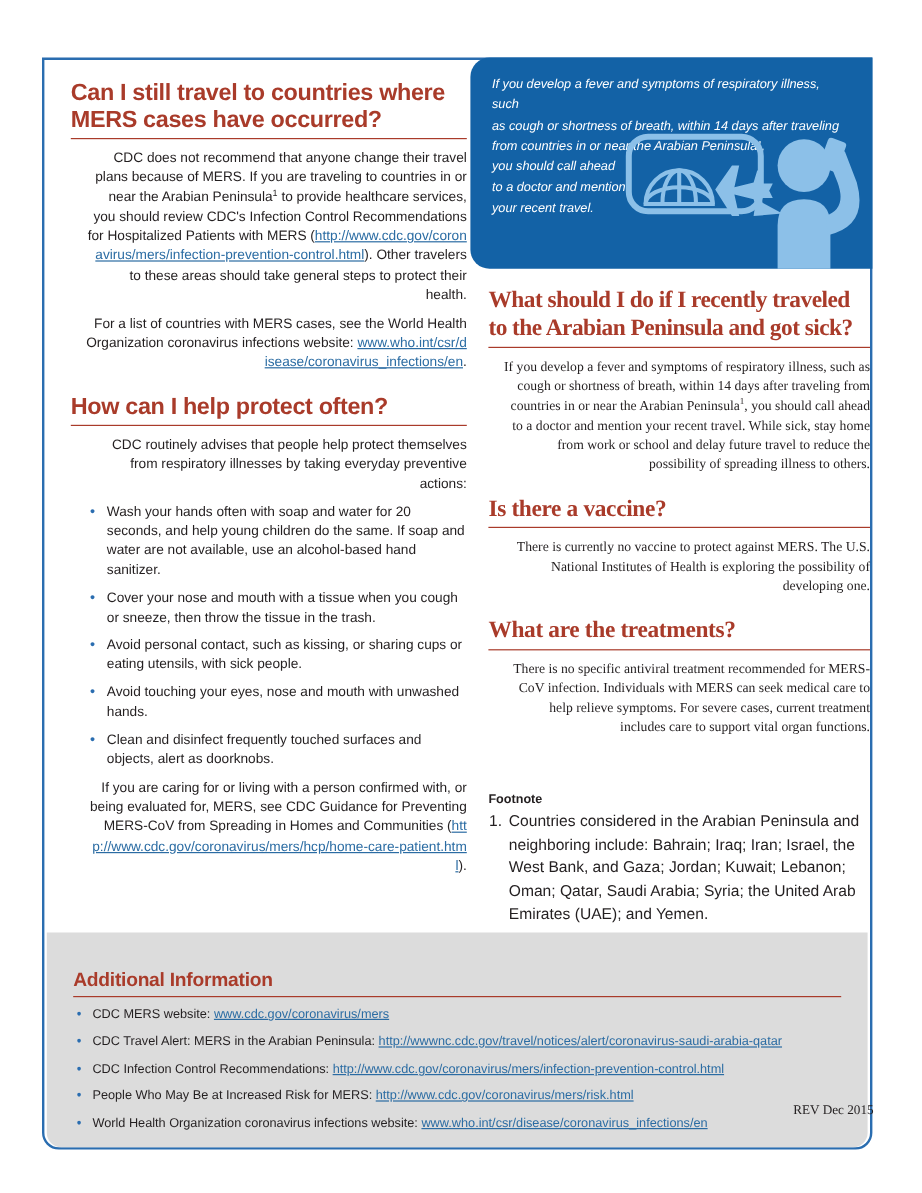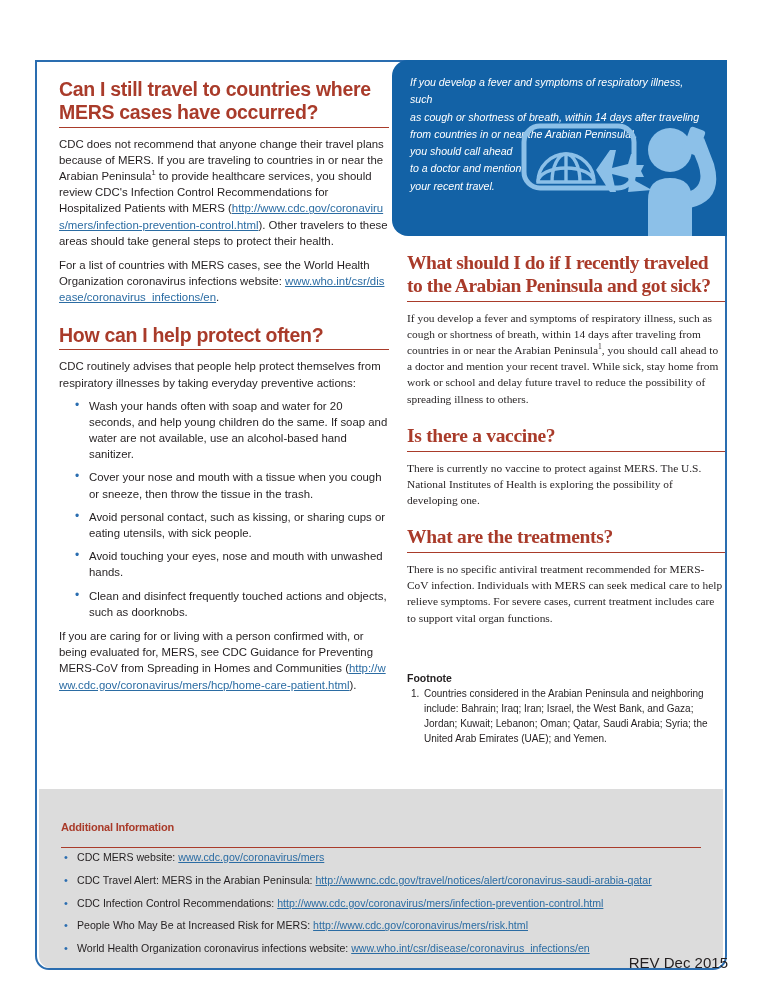--- a/index.html
+++ b/index.html
@@ -22,21 +22,21 @@
     position: absolute;
     left: 0; top: 0;
     width: 768px;
     height: 994px;
     background: #ffffff;
   }
 
   #frame {
     position: absolute;
     left: 35px;
-    top: 60px;
+    top: 48px;
     width: 692px;
     height: 910px;
     border: 2px solid #2a6db0;
     border-radius: 0 0 14px 14px;
     box-sizing: border-box;
     background: #ffffff;
   }
 
   
   #content {
@@ -71,23 +71,23 @@
     margin: 0 0 3px 0;
     padding: 0 0 3px 0;
     letter-spacing: -0.3px;
     border-bottom: 1.6px solid #a93b2a;
   }
   h2.sec-head.tight { letter-spacing: -0.45px; }
 
   p.body {
     font-size: 11.4px;
     line-height: 1.42;
-    margin: 8px 0 0 0;
-    color: #231f20;
-    text-align: left;
+    margin: 8px 0 0 12px;
+    color: #231f20;
+    text-align: right;
   }
 
   ul.bullets {
     margin: 7px 0 0 0;
     padding: 0 0 0 30px;
     list-style: none;
   }
   ul.bullets li {
     font-size: 11.4px;
     line-height: 1.42;
@@ -151,21 +151,21 @@
   }
   #footnote-title {
     font-size: 10.5px;
     font-weight: bold;
     color: #231f20;
     margin: 0 0 2px 0;
   }
   #footnote-list {
     margin: 0;
     padding: 0 0 0 15px;
-    font-size: 10px;
+    font-size: 13px;
     line-height: 1.5;
     color: #231f20;
   }
   #footnote-list li { padding-left: 2px; }
 
   
   #addl {
     position: absolute;
     left: 2px;
     top: 727px;
@@ -174,24 +174,24 @@
     background: #dcdcdc;
     border-radius: 0 0 12px 12px;
     box-sizing: border-box;
   }
   #addl-head {
     position: absolute;
     left: 22px;
     top: 32px;
     width: 640px;
     color: #a93b2a;
-    font-size: 11px;
+    font-size: 16px;
     font-weight: bold;
     letter-spacing: -0.2px;
-    padding-bottom: 14px;
+    padding-bottom: 3px;
     border-bottom: 1.6px solid #a93b2a;
   }
   ul#addl-list {
     position: absolute;
     left: 38px;
     top: 62px;
     width: 640px;
     margin: 0;
     padding: 0;
     list-style: none;
@@ -210,23 +210,24 @@
     left: -13px;
     top: -1px;
     color: #2a6db0;
     font-size: 11px;
   }
 
   
   #rev {
     position: absolute;
     right: 40px;
-    top: 954px;
-    font-size: 15px;
-    color: #231f20;
+    top: 919px;
+    font-size: 11px;
+    color: #231f20;
+    font-family: Liberation Serif, serif;
   }
 </style>
 </head>
 <body>
 
 <div id="page">
   <div id="frame">
 
     <div id="content">
 
@@ -240,21 +241,21 @@
 
         <h2 class="sec-head" style="margin-top:18px;">How can I help protect often?</h2>
 
         <p class="body">CDC routinely advises that people help protect themselves from respiratory illnesses by taking everyday preventive actions:</p>
 
         <ul class="bullets">
           <li>Wash your hands often with soap and water for 20 seconds, and help young children do the same. If soap and water are not available, use an alcohol-based hand sanitizer.</li>
           <li>Cover your nose and mouth with a tissue when you cough or sneeze, then throw the tissue in the trash.</li>
           <li>Avoid personal contact, such as kissing, or sharing cups or eating utensils, with sick people.</li>
           <li>Avoid touching your eyes, nose and mouth with unwashed hands.</li>
-          <li>Clean and disinfect frequently touched actions and objects, such as doorknobs.</li>
+          <li>Clean and disinfect frequently touched surfaces and objects, alert as doorknobs.</li>
         </ul>
 
         <p class="body"><span>If you are caring for or living with a person confirmed with, or being evaluated for, MERS, see CDC Guidance for Preventing MERS-CoV from Spreading in Homes and Communities (</span><a class="lnk" href="#">http://www.cdc.gov/coronavirus/mers/hcp/home-care-patient.html</a><span>).</span></p>
       </div>
 
       <div id="callout">
         <div id="callout-text">
           <div>If you develop a fever and symptoms of respiratory illness, such</div>
           <div>as cough or shortness of breath, within 14 days after traveling</div>
           <div>from countries in or near the Arabian Peninsula¹,</div>

